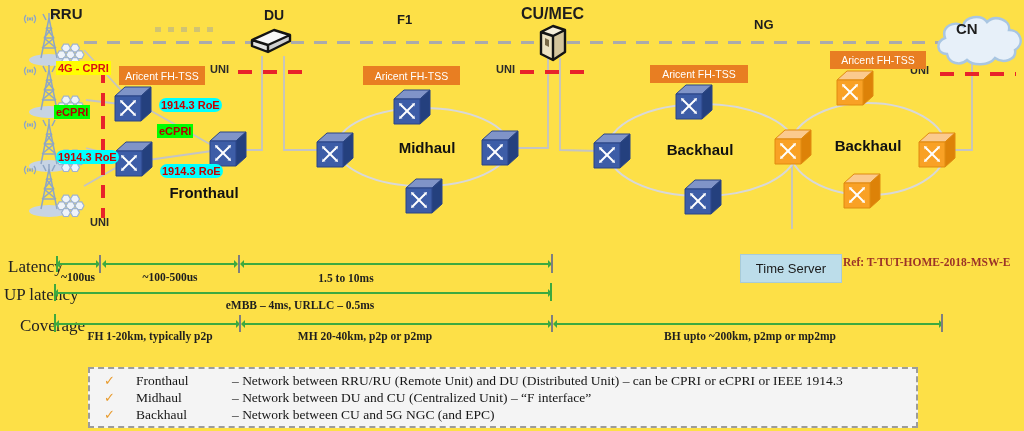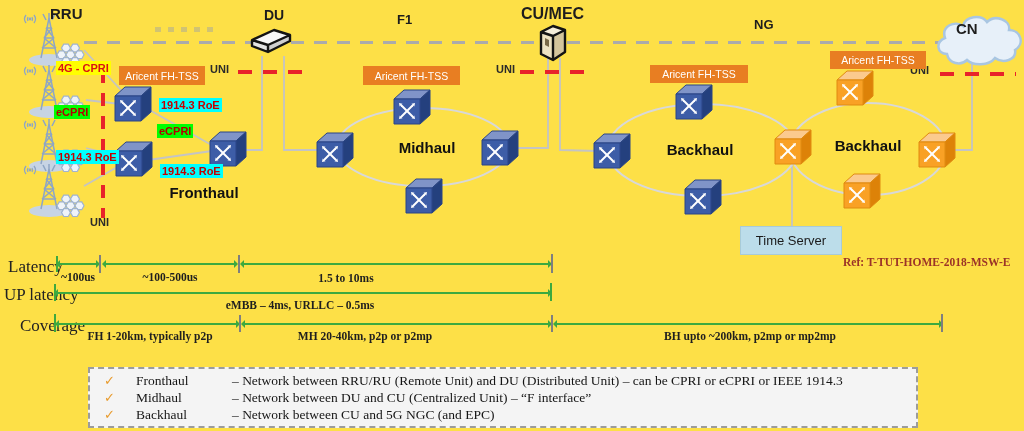--- a/index.html
+++ b/index.html
@@ -16,24 +16,24 @@
   
   .uni{font-size:11px;font-weight:bold;color:#2a2a2a;}
   .rdash-h{height:4px;background:repeating-linear-gradient(90deg,var(--uni-red,#E8232A) 0 14px,transparent 14px 25px);}
   .rdash-v{width:4px;background:repeating-linear-gradient(180deg,var(--uni-red,#E8232A) 0 13px,transparent 13px 23px);}
   .gdash-h{height:3px;background:repeating-linear-gradient(90deg,#ababab 0 13px,transparent 13px 23px);}
   .faint{height:5px;opacity:.45;background:repeating-linear-gradient(90deg,#9aa0a8 0 6px,transparent 6px 13px);}
   
   .hl{font-size:11px;font-weight:bold;color:#d91414;padding:0 2px;white-space:nowrap;line-height:14px;}
   .hl.y{background:var(--highlight-yellow,#FFFF00);}
   .hl.g{background:var(--highlight-green,#00FF00);color:#b30000;}
-  .hl.c{background:var(--highlight-cyan,#00FFFF);color:#c40000;}
+  .hl.c{background:var(--highlight-cyan,#00FFFF);color:#c40000;border-radius:7px;}
   
   .tserver{background:var(--time-server-blue,#BCDDEA);border:1px solid #a8cbd8;color:#1a1a1a;
-           font-size:13px;display:flex;align-items:center;justify-content:center;}
+           font-size:13px;display:flex;align-items:center;justify-content:center;margin-top:28px;}
   .ref{font-family:"Liberation Serif",serif;font-weight:bold;font-size:11.5px;color:#9c3328;white-space:nowrap;}
   
   .mlbl{font-family:"Liberation Serif",serif;font-size:17px;color:#222;white-space:nowrap;}
   .mval{font-family:"Liberation Serif",serif;font-size:11.5px;font-weight:bold;color:#1f1f1f;
         text-align:center;white-space:nowrap;}
   .garrow{height:2px;background:var(--arrow-green,#3DA93F);}
   .garrow .ah{position:absolute;top:-3px;width:0;height:0;border:4px solid transparent;}
   .garrow .ah.l{left:-2px;border-right-color:var(--arrow-green,#3DA93F);border-left-width:0;}
   .garrow .ah.r{right:-2px;border-left-color:var(--arrow-green,#3DA93F);border-right-width:0;}
   .tick{width:2px;background:#7f7f7f;}

